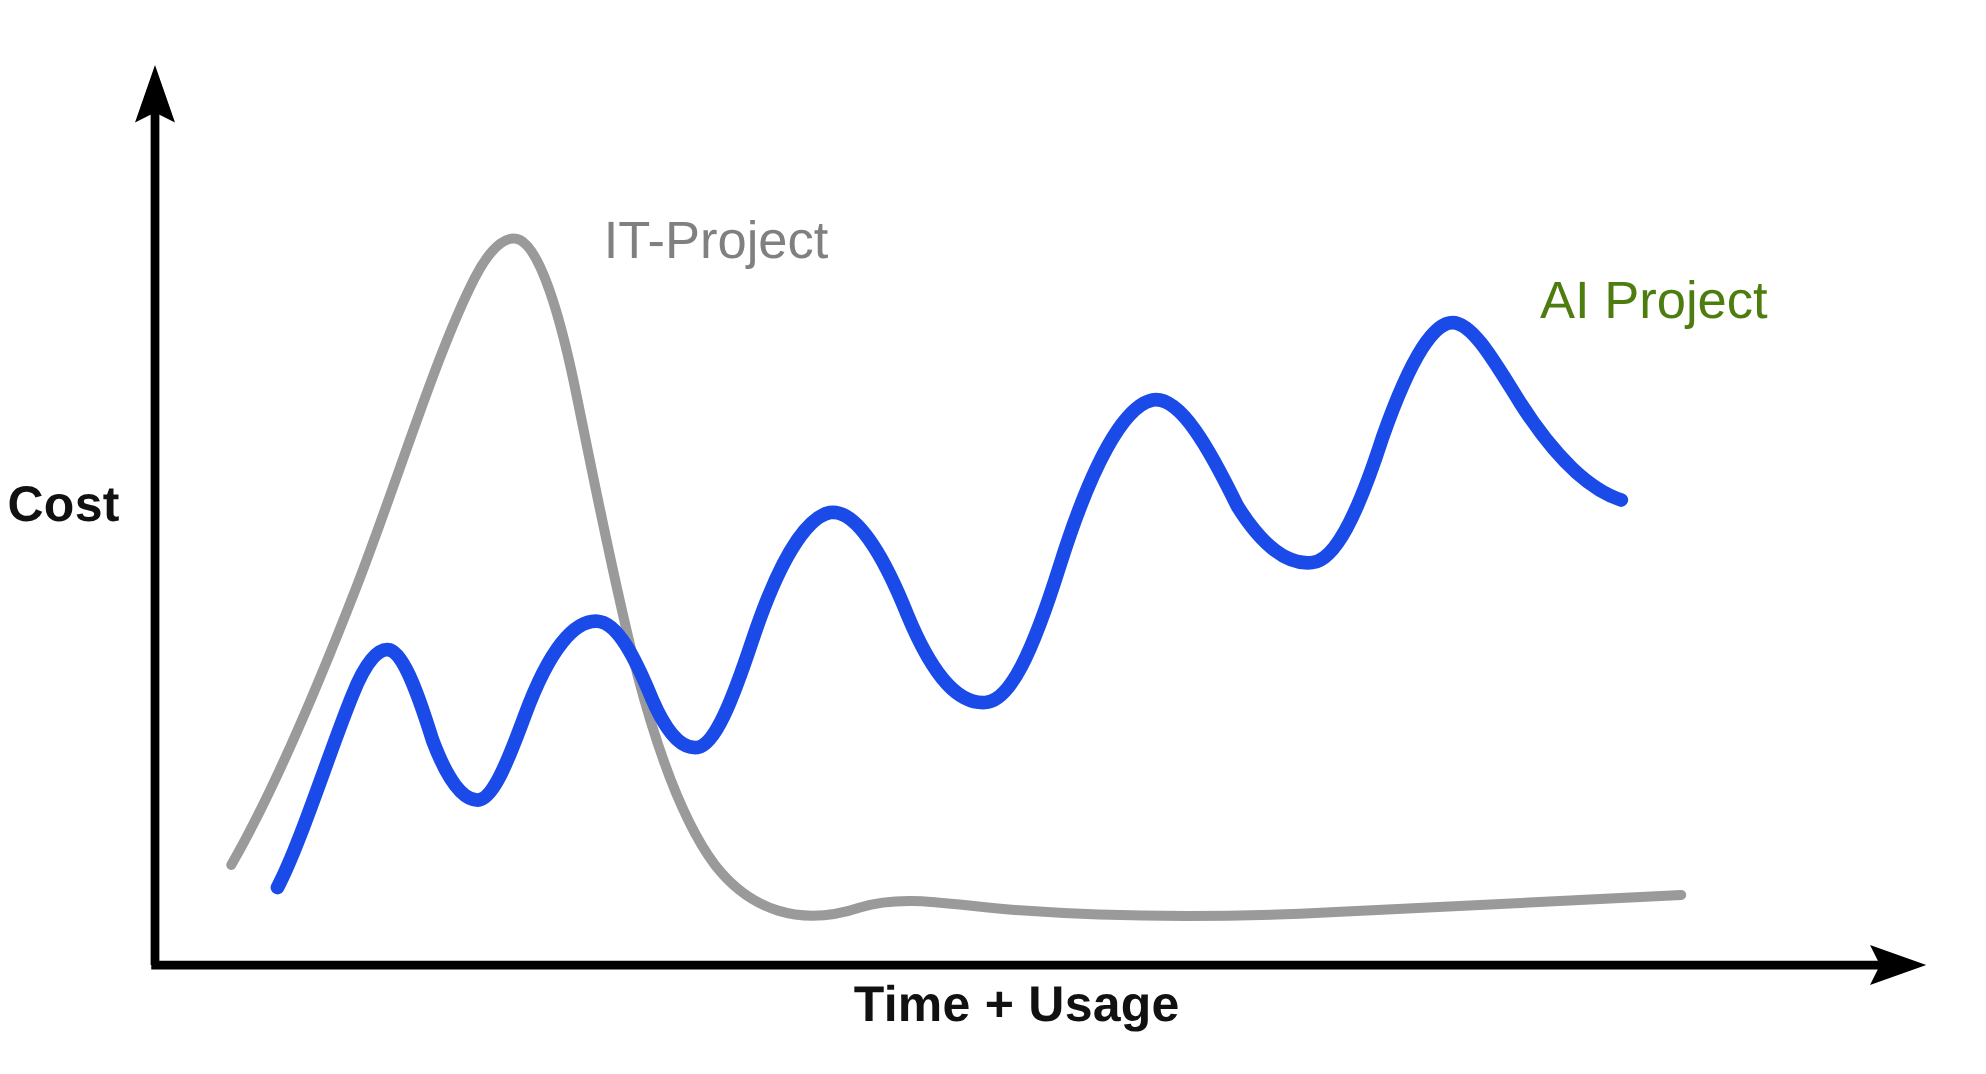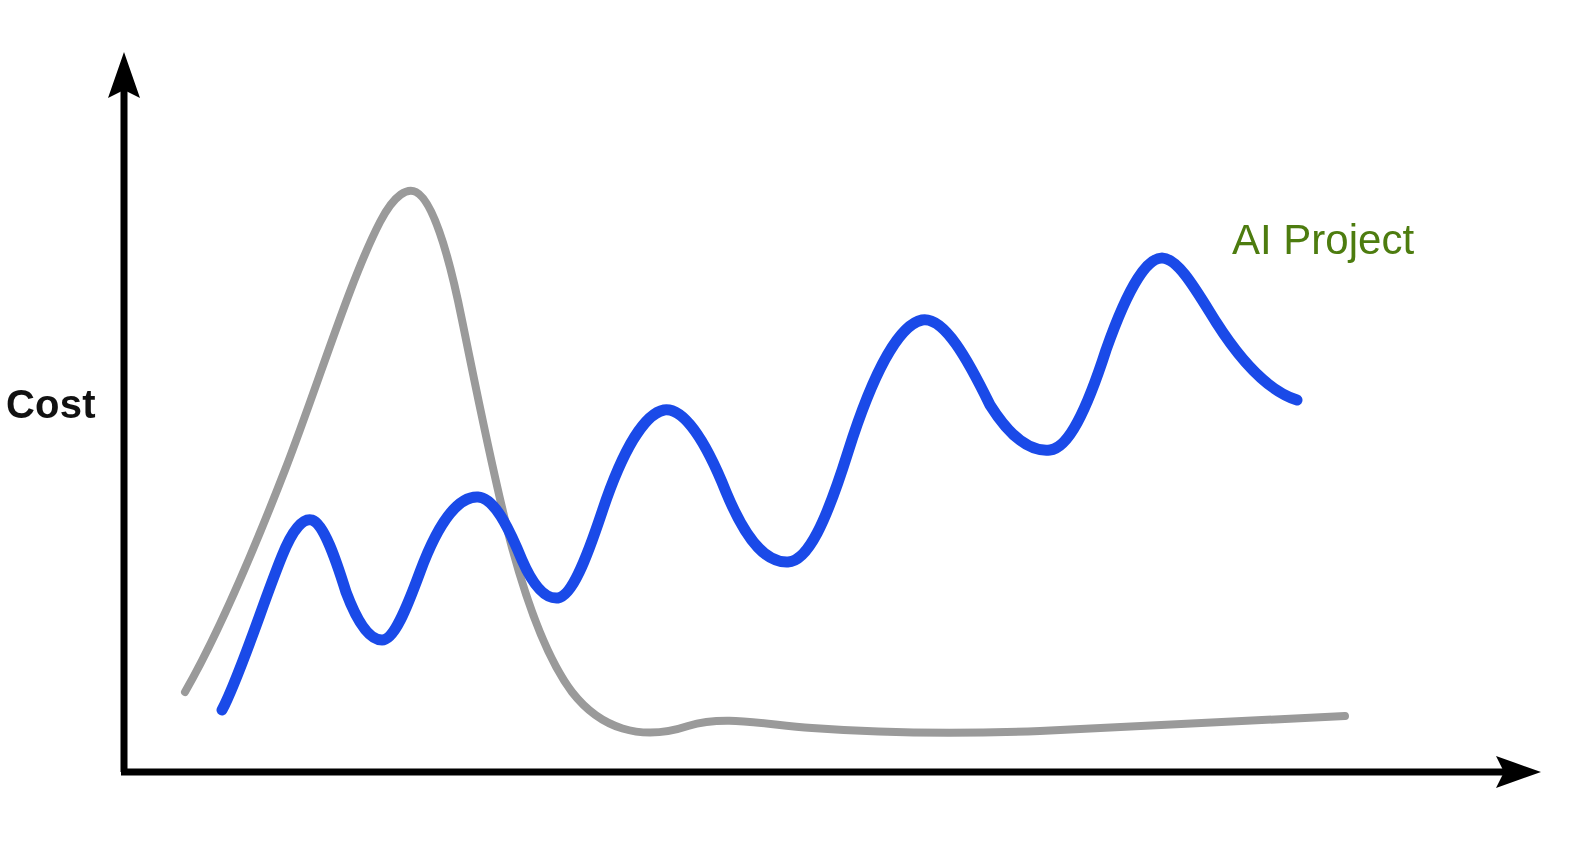--- a/index.html
+++ b/index.html
@@ -109,17 +109,19 @@
                C 1012,440 1032,452 1050,450
                C 1068,448 1086,412 1106,350
                C 1130,282 1148,258 1162,258
                C 1178,258 1196,290 1216,322
                C 1244,366 1272,392 1297,400"></path>
     </g>
   </svg>
 
   <div class="axis-label" id="y-axis-label">Cost</div>
 
+  <div class="axis-label" id="x-axis-label">Time + Usage</div>
 
+  <div class="series-label" id="label-it-project" style="color:#808080;">IT-Project</div>
 
   <div class="series-label" id="label-ai-project" style="color:#4d7c0f;">AI Project</div>
 
 </div>
 
 </body></html>

